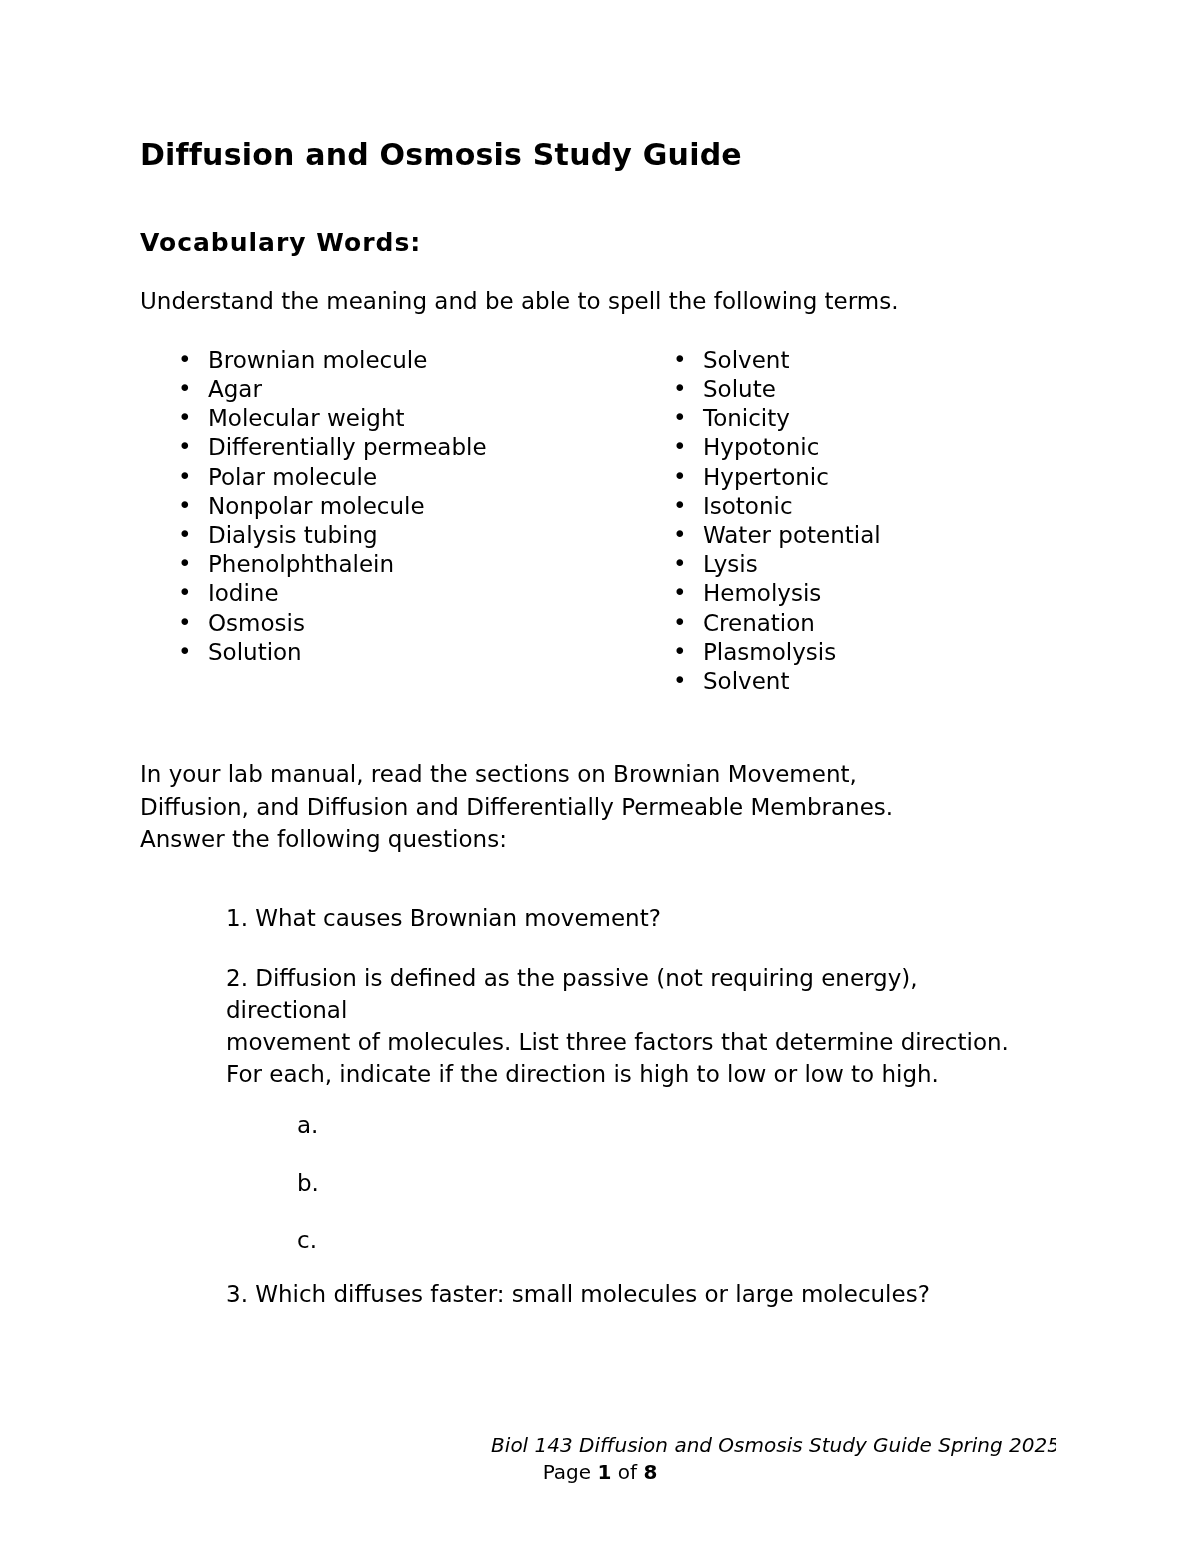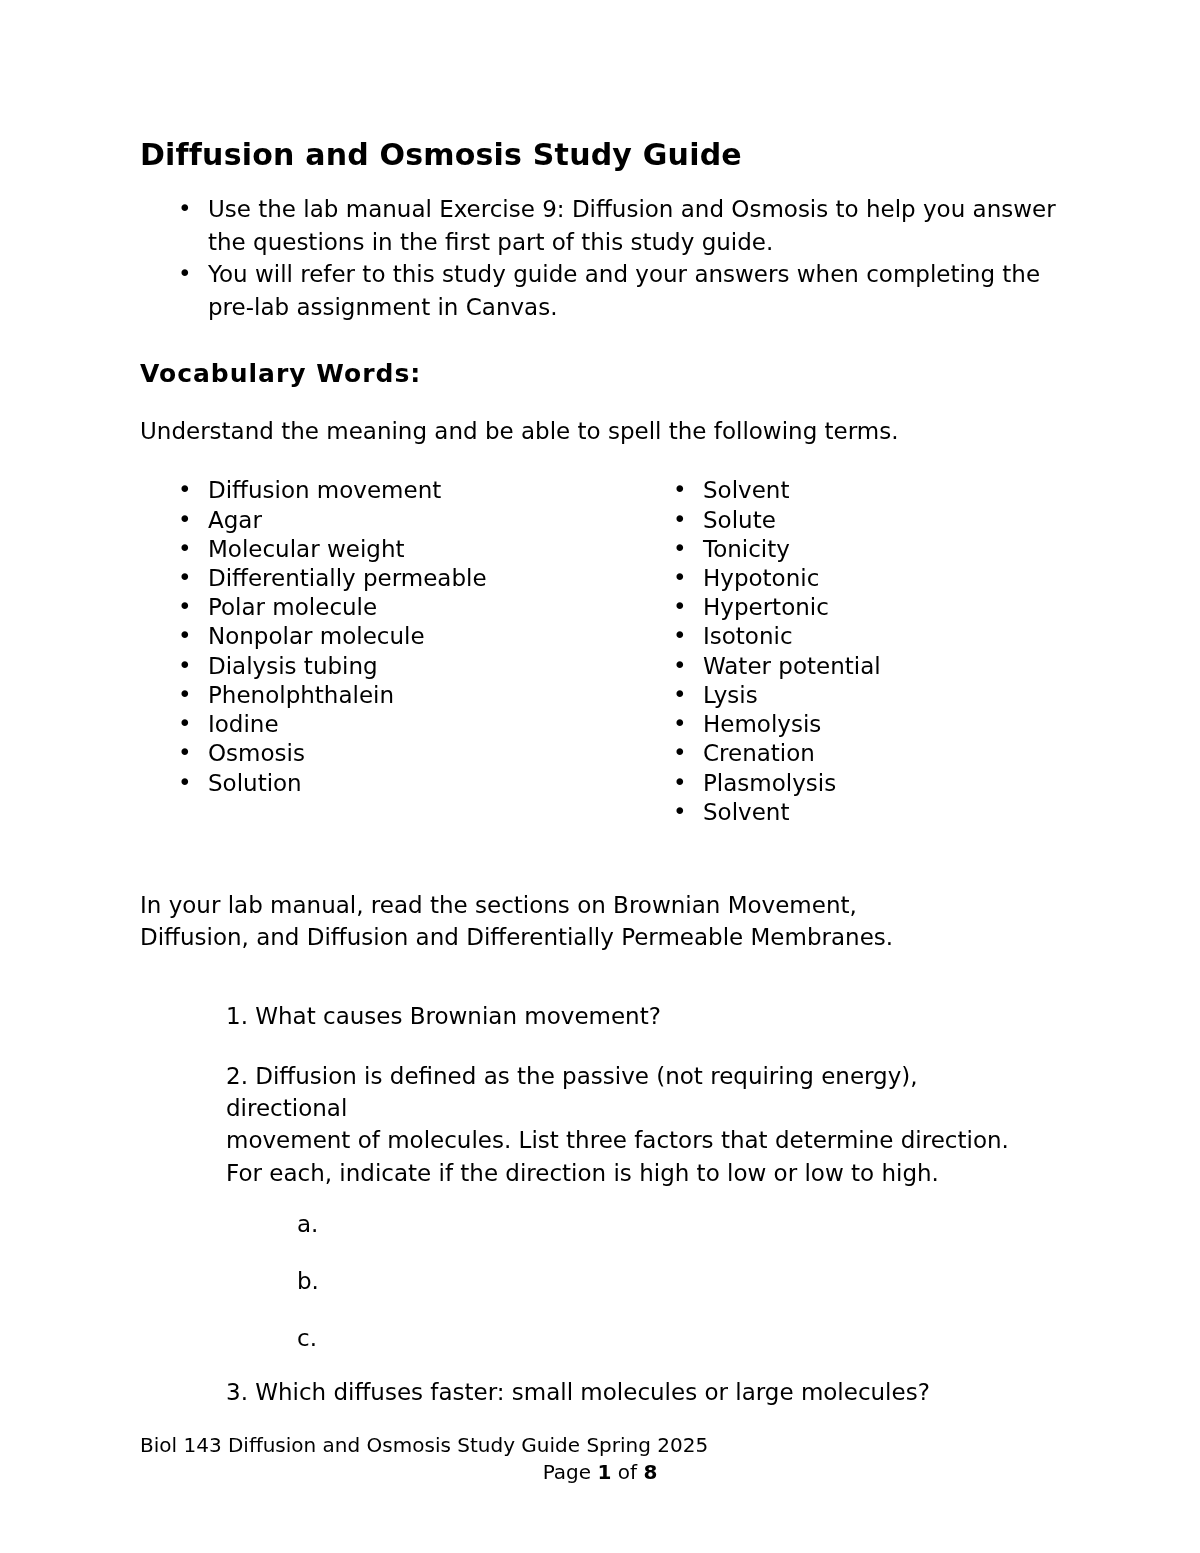--- a/index.html
+++ b/index.html
@@ -124,51 +124,47 @@
 
   .footer {
     position: absolute;
     left: 140px;
     top: 1432px;
     width: 920px;
     font-family: "DejaVu Sans", sans-serif;
     font-size: 20px;
     line-height: 1.35;
   }
-  .footer-line1 { text-align: left; }
+  .footer-line1 { text-align: right; font-style: italic; }
   .footer-line2 { text-align: center; }
   .footer-line2 b { font-weight: bold; }
 </style>
 </head>
 <body>
 
 <div class="page">
 
   <div class="content">
 
     <h1 class="doc-title">Diffusion and Osmosis Study Guide</h1>
 
-    <ul class="intro-list">
-      <li>Use the lab manual Exercise 9: Diffusion and Osmosis to help you answer the questions in the first part of this study guide.</li>
-      <li>You will refer to this study guide and your answers when completing the pre-lab assignment in Canvas.</li>
-    </ul>
 
     <div style="height:36px"></div>
 
     <h2 class="section-title">Vocabulary Words:</h2>
 
     <div style="height:28px"></div>
 
     <p class="lead-text">Understand the meaning and be able to spell the following terms.</p>
 
     <div style="height:28px"></div>
 
     <div class="vocab-wrap">
       <ul class="vocab-col left">
-        <li>Diffusion movement</li>
+        <li>Brownian molecule</li>
         <li>Agar</li>
         <li>Molecular weight</li>
         <li>Differentially permeable</li>
         <li>Polar molecule</li>
         <li>Nonpolar molecule</li>
         <li>Dialysis tubing</li>
         <li>Phenolphthalein</li>
         <li>Iodine</li>
         <li>Osmosis</li>
         <li>Solution</li>
@@ -187,20 +183,21 @@
         <li>Plasmolysis</li>
         <li>Solvent</li>
       </ul>
     </div>
 
     <div style="height:62px"></div>
 
     <p class="manual-para">
       <span class="ln">In your lab manual, read the sections on Brownian Movement,</span>
       <span class="ln">Diffusion, and Diffusion and Differentially Permeable Membranes.</span>
+      <span class="ln">Answer the following questions:</span>
     </p>
 
     <div style="height:32px"></div>
 
     <div class="questions">
 
       <div class="question">
         <span class="ln">1. What causes Brownian movement?</span>
       </div>
 

